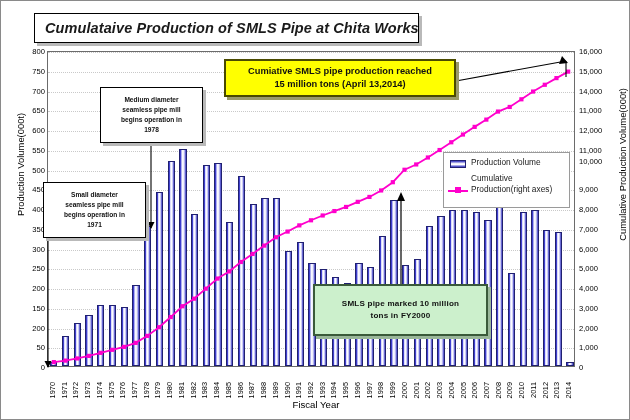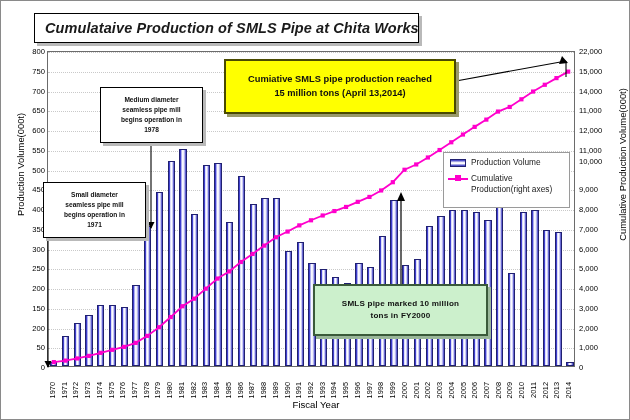--- a/index.html
+++ b/index.html
@@ -79,21 +79,21 @@
     box-sizing:border-box;
   }
 
   
   #line-svg{position:absolute;left:0;top:0;width:100%;height:100%;overflow:visible;}
 
   
   .callout{position:absolute;box-sizing:border-box;text-align:center;}
 
   #callout-yellow{
-    left:223px;top:58px;width:232px;height:55px;
+    left:223px;top:58px;width:232px;height:38px;
     background:#ffff00;border:2px solid #4a4a00;
     box-shadow:3px 3px 0 #9a9a6a;
     display:flex;flex-direction:column;justify-content:center;
     z-index:6;
   }
   #callout-yellow div{font-size:9.3px;font-weight:bold;color:#111;line-height:1.45;}
 
   #callout-green{
     left:312px;top:283px;width:175px;height:52px;
     background:#ccf0cc;border:2px solid #3a5a3a;
@@ -120,21 +120,21 @@
     z-index:6;
   }
   #callout-small div{font-size:6.6px;font-weight:bold;color:#111;line-height:1.55;}
 
   
   #legend{
     position:absolute;left:442px;top:151px;width:127px;height:56px;
     background:#fff;border:1px solid #9a9a9a;
     z-index:5;box-sizing:border-box;padding:4px 3px;
   }
-  .legend-row{display:flex;align-items:flex-start;margin-bottom:5px;}
+  .legend-row{display:flex;align-items:flex-end;margin-bottom:5px;}
   .legend-swatch-bar{
     width:16px;height:8px;margin:2px 5px 0 3px;flex:0 0 auto;
     background:linear-gradient(to bottom,#2b2bbf 0%,#ffffff 45%,#ffffff 58%,#2b2bbf 100%);
     border:1px solid #202070;box-sizing:border-box;
   }
   .legend-swatch-line{
     width:20px;height:8px;margin:2px 3px 0 1px;flex:0 0 auto;position:relative;
   }
   .legend-swatch-line:before{
     content:"";position:absolute;left:0;top:3px;width:20px;height:2px;background:#ff00cc;
@@ -187,21 +187,21 @@
       <div class="ytick-r" style="top: 197.5px;">6,000</div>
       <div class="ytick-r" style="top: 177.75px;">7,000</div>
       <div class="ytick-r" style="top: 158px;">8,000</div>
       <div class="ytick-r" style="top: 138.25px;">9,000</div>
       <div class="ytick-r" style="top: 110px;">10,000</div>
       <div class="ytick-r" style="top: 98.75px;">11,000</div>
       <div class="ytick-r" style="top: 79px;">12,000</div>
       <div class="ytick-r" style="top: 59.25px;">11,000</div>
       <div class="ytick-r" style="top: 39.5px;">14,000</div>
       <div class="ytick-r" style="top: 19.75px;">15,000</div>
-      <div class="ytick-r" style="top: 0px;">22,000</div>
+      <div class="ytick-r" style="top: 0px;">16,000</div>
     </div>
   <div id="yaxis-right-title">Cumulative Production Volume(000t)</div>
 
   <div id="plot-frame">
     <div id="gridlines">
         <div class="hgrid" style="top: 296.25px;"></div>
         <div class="hgrid" style="top: 276.5px;"></div>
         <div class="hgrid" style="top: 256.75px;"></div>
         <div class="hgrid" style="top: 237px;"></div>
         <div class="hgrid" style="top: 217.25px;"></div>

